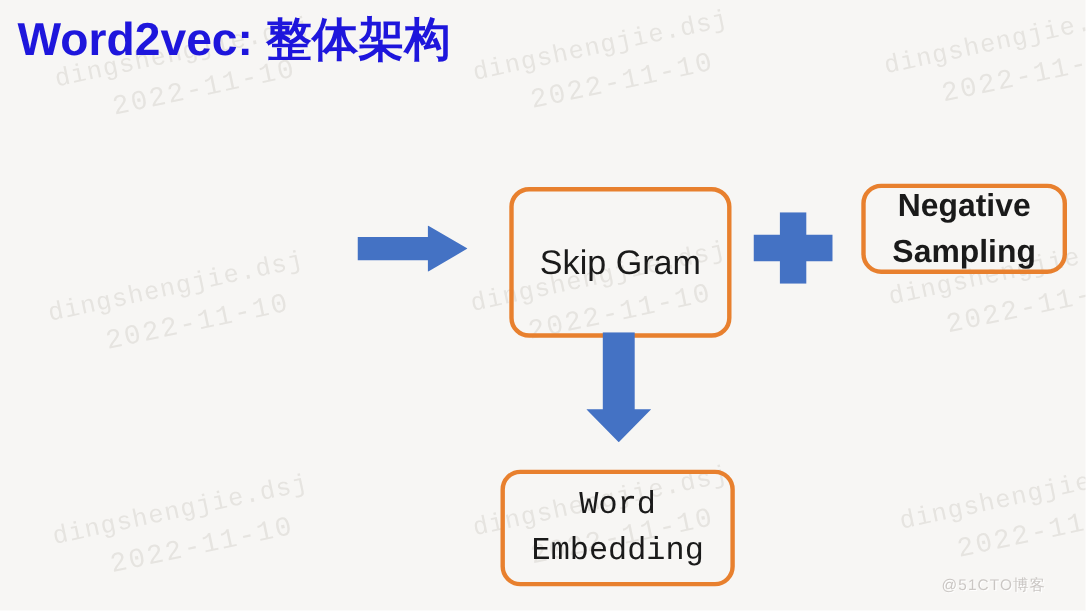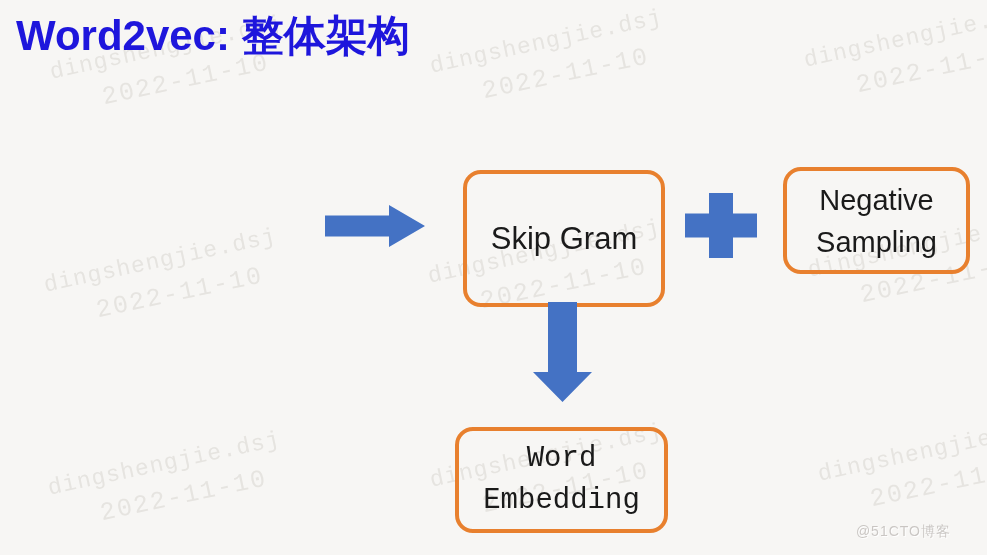--- a/index.html
+++ b/index.html
@@ -95,23 +95,24 @@
     color: var(--text-dark);
     text-align: center;
   }
   .box-skipgram {
     left: 463px; top: 170px;
     width: 202px; height: 137px;
     font-size: 31px;
   }
   .box-negsampling {
     left: 783px; top: 167px;
-    width: 187px; height: 107px;
+    width: 187px; height: 82px;
     font-size: 29px;
     line-height: 42px;
+    font-weight: bold;
   }
   .box-wordembed {
     left: 455px; top: 427px;
     width: 213px; height: 106px;
     font-size: 29px;
     line-height: 42px;
     font-family: Liberation Mono, monospace;
   }
 </style>
 </head>

